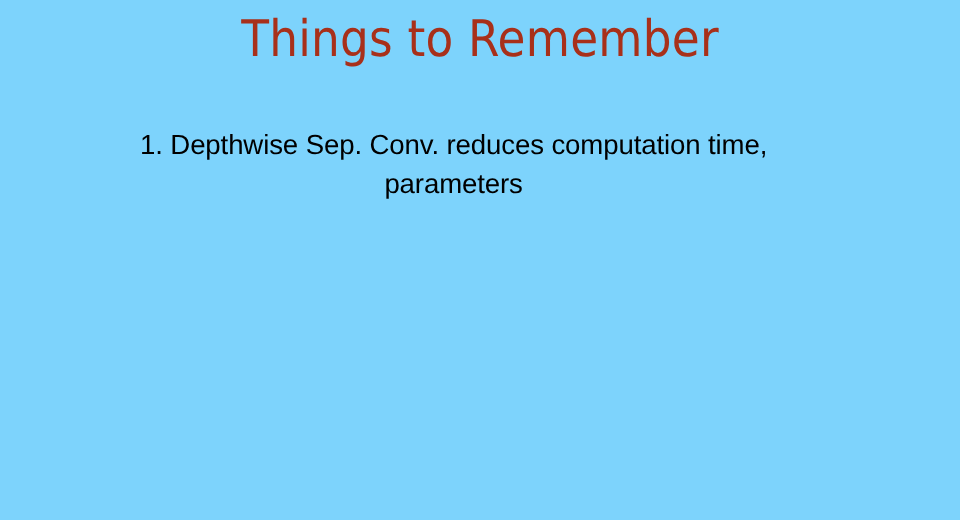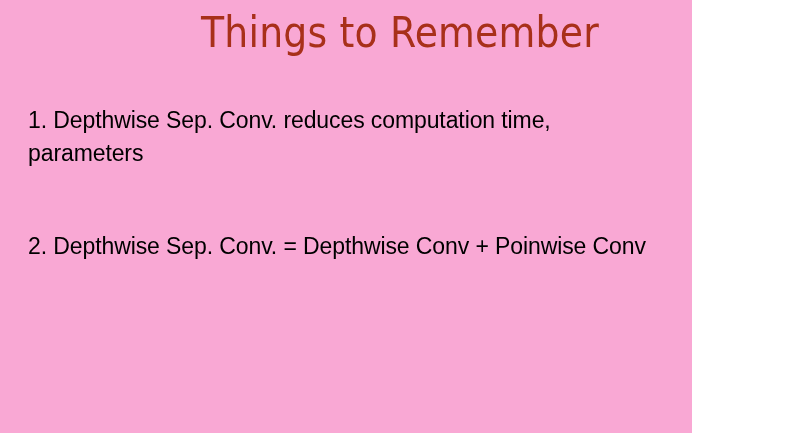--- a/index.html
+++ b/index.html
@@ -11,23 +11,23 @@
   body {
     width: 800px;
     height: 433px;
     overflow: hidden;
     font-family: "Liberation Sans", sans-serif;
     -webkit-font-smoothing: antialiased;
   }
 
   .slide {
     position: relative;
-    width: 692px;
+    width: 800px;
     height: 433px;
-    background: #f9a8d4;
+    background: #7dd3fc;
     box-sizing: border-box;
     text-decoration: underline;
   }
 
   
   .slide-title {
     position: absolute;
     left: 0;
     top: 8px;
     width: 800px;
@@ -50,36 +50,36 @@
   }
 
   .body-item {
     color: #000000;
     font-family: "Liberation Sans", sans-serif;
     font-size: 23px;
     font-weight: 400;
     line-height: 33px;
     letter-spacing: -0.1px;
     white-space: pre-wrap;
+    text-align: center;
   }
 
   .body-item.item-1 { margin-top: 0px; }
   .body-item.item-2 { margin-top: 60px; }
   .body-item.item-3 { margin-top: 77px; }
 </style>
 </head>
 <body>
 
 <div class="slide">
 
   <div class="slide-title">Things to Remember</div>
 
   <div class="body-list">
 
     <div class="body-item item-1">1. Depthwise Sep. Conv. reduces computation time,
 parameters</div>
 
-    <div class="body-item item-2">2. Depthwise Sep. Conv. = Depthwise Conv + Poinwise Conv</div>
 
 
   </div>
 
 </div>
 
 </body></html>

